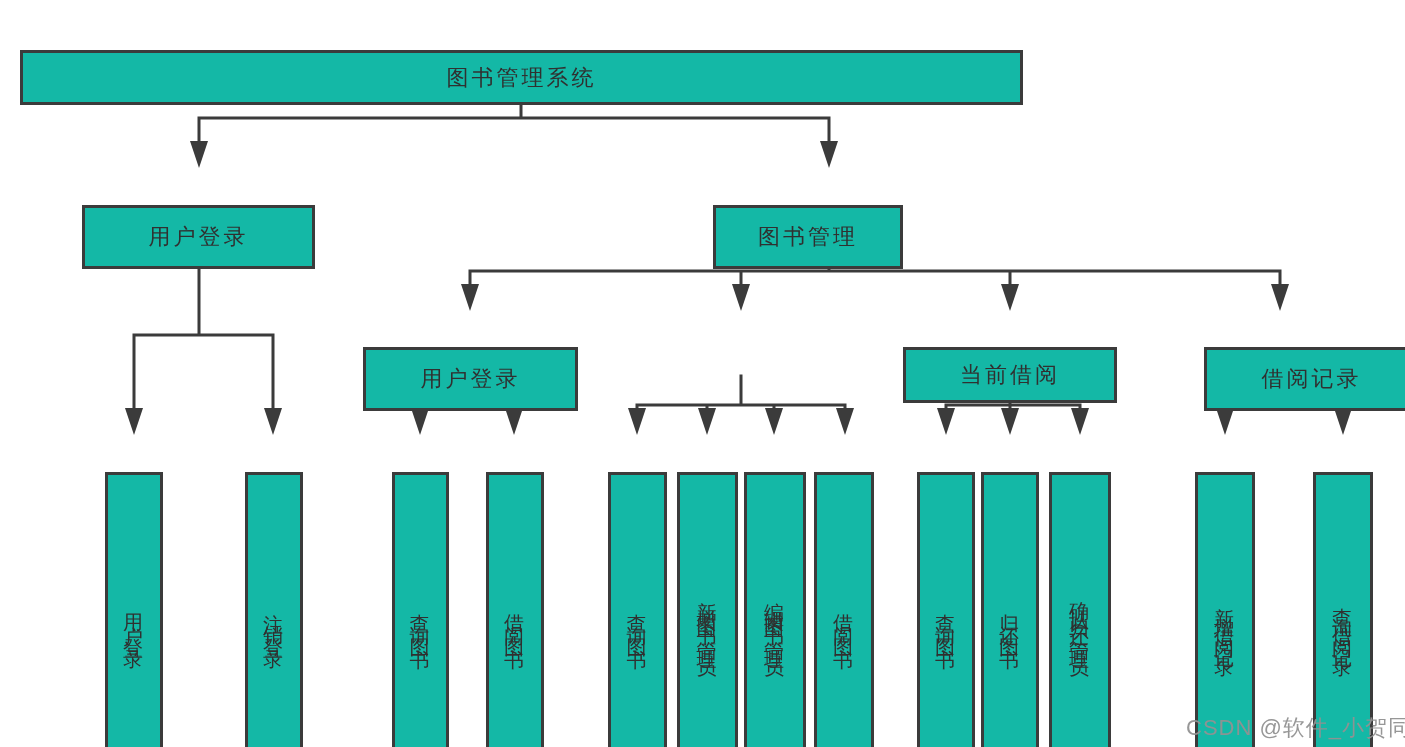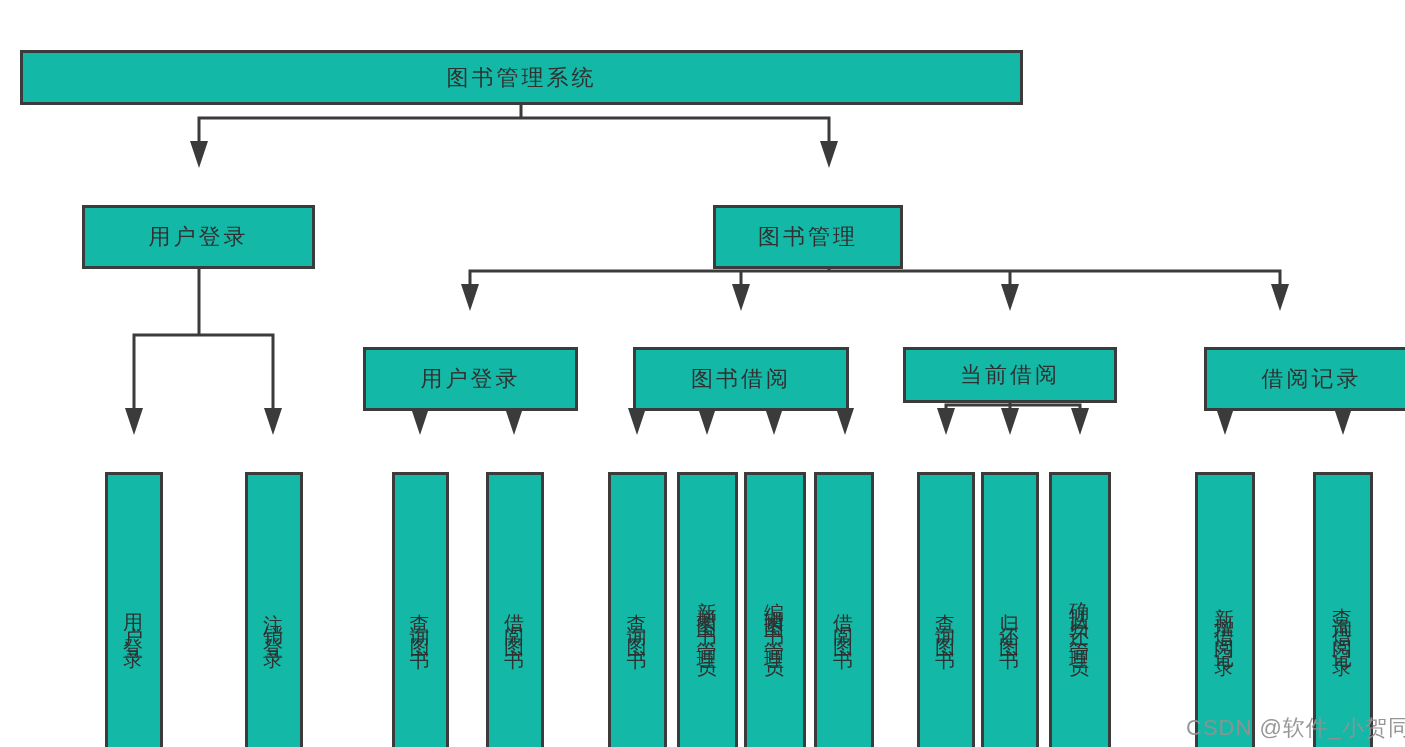--- a/index.html
+++ b/index.html
@@ -86,21 +86,20 @@
       <polygon points="1343,435 1334,408 1352,408"></polygon>
     </g>
   </svg>
 
   <div class="box hbox" style="left:20px; top:14px; width:1003px; height:55px;">图书管理系统</div>
 
   <div class="box hbox" style="left:82px; top:169px; width:233px; height:64px;">用户登录</div>
   <div class="box hbox" style="left:713px; top:169px; width:190px; height:64px;">图书管理</div>
 
   <div class="box hbox" style="left:363px; top:311px; width:215px; height:64px;">用户登录</div>
-  <div class="box hbox" style="left:633px; top:311px; width:216px; height:64px;">图书借阅</div>
   <div class="box hbox" style="left:903px; top:311px; width:214px; height:56px;">当前借阅</div>
   <div class="box hbox" style="left:1204px; top:311px; width:215px; height:64px;">借阅记录</div>
 
   <div class="box leaf" style="left:105px; top:436px; width:58px; height:300px;">用户登录</div>
   <div class="box leaf" style="left:245px; top:436px; width:58px; height:300px;">注销登录</div>
 
   <div class="box leaf" style="left:392px; top:436px; width:57px; height:300px;">查询图书</div>
   <div class="box leaf" style="left:486px; top:436px; width:58px; height:300px;">借阅图书</div>
 
   <div class="box leaf" style="left:608px; top:436px; width:59px; height:300px;">查询图书</div>

